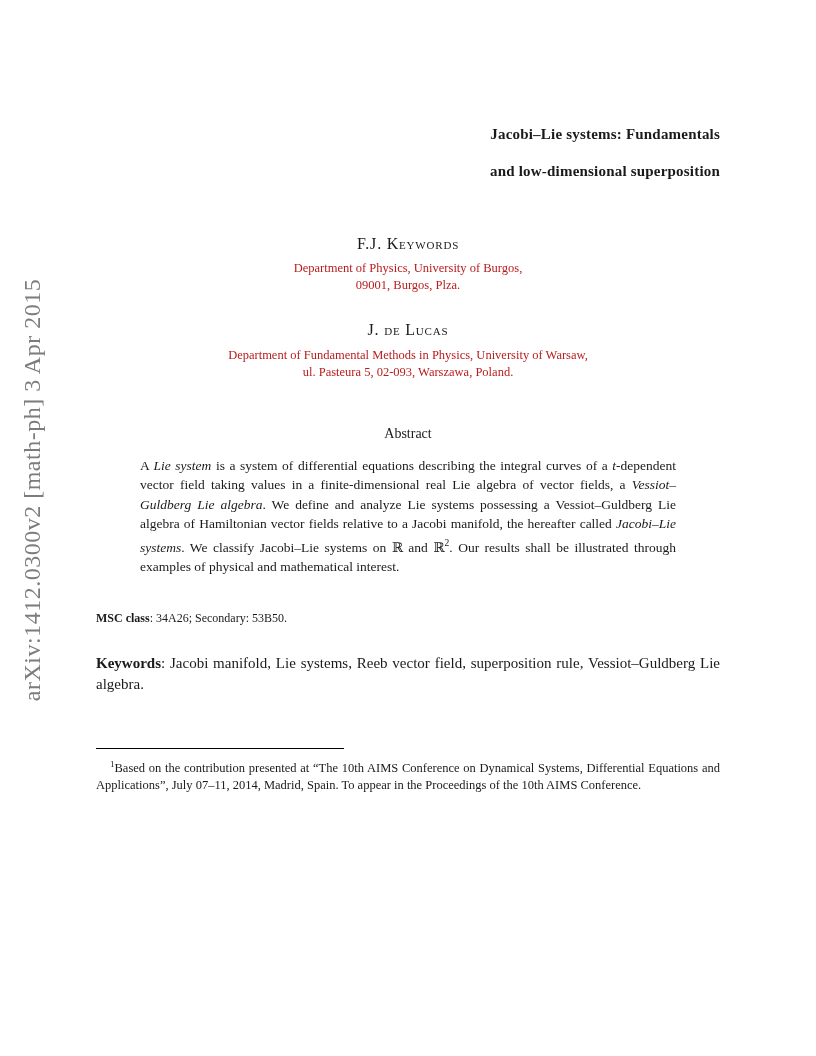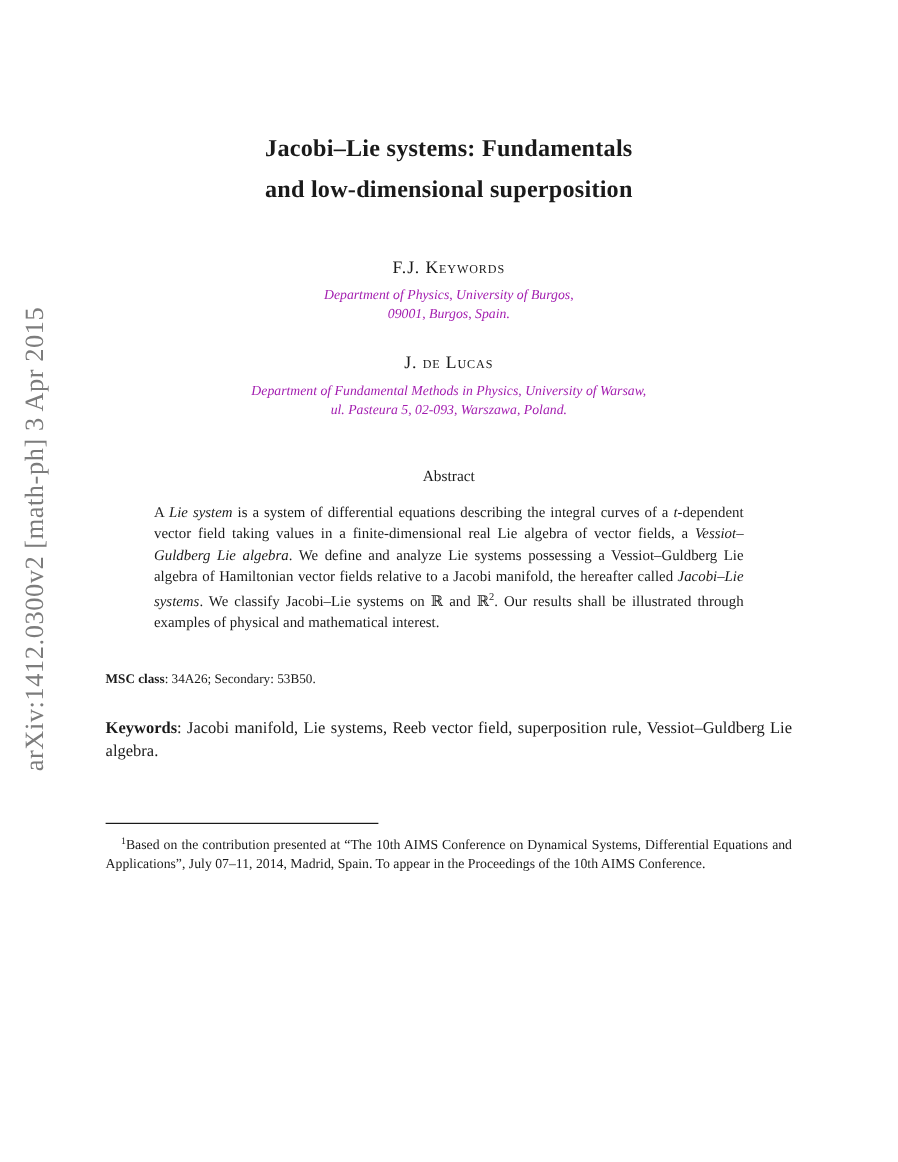--- a/index.html
+++ b/index.html
@@ -27,22 +27,22 @@
     color:var(--stamp-gray);
     white-space:nowrap;
   }
   .content{
     position:absolute;
     left:96px;top:0;
     width:624px;height:1056px;
     padding-top:116px;
   }
   h1.title{
-    text-align:center;
-    font-size:22px;
+    text-align:right;
+    font-size:15px;
     line-height:37px;
     font-weight:bold;
     letter-spacing:0.2px;
   }
   .author-block{text-align:center;}
   .author-block.first{margin-top:40px;}
   .author-block + .author-block{margin-top:22px;}
   .author-name{
     font-variant:small-caps;
     font-size:16px;
@@ -52,22 +52,21 @@
   .author-name sup{
     font-size:10px;
     color:var(--footnote-red);
     letter-spacing:0;
     text-decoration:none;
   }
   .affiliation{
     margin-top:6px;
     font-size:12.5px;
     line-height:17px;
-    color:#a21caf;
-    font-style:italic;
+    color:#b91c1c;
   }
   .abstract{margin-top:45px;}
   .abstract-heading{
     text-align:center;
     font-size:14px;
     font-weight:normal;
   }
   .abstract-body{
     margin:14px auto 0 auto;
     width:536px;
@@ -121,21 +120,21 @@
       <span>Jacobi–Lie systems: Fundamentals</span><br>
       <span>and low-dimensional superposition</span>
     </h1>
 
     <div class="author-block first">
       <div class="author-name">
         <span>F.J. Keywords</span><sup></sup>
       </div>
       <div class="affiliation">
         <span>Department of Physics, University of Burgos,</span><br>
-        <span>09001, Burgos, Spain.</span>
+        <span>09001, Burgos, Plza.</span>
       </div>
     </div>
 
     <div class="author-block">
       <div class="author-name">
         <span>J. de Lucas</span><sup></sup>
       </div>
       <div class="affiliation">
         <span>Department of Fundamental Methods in Physics, University of Warsaw,</span><br>
         <span>ul. Pasteura 5, 02-093, Warszawa, Poland.</span>

